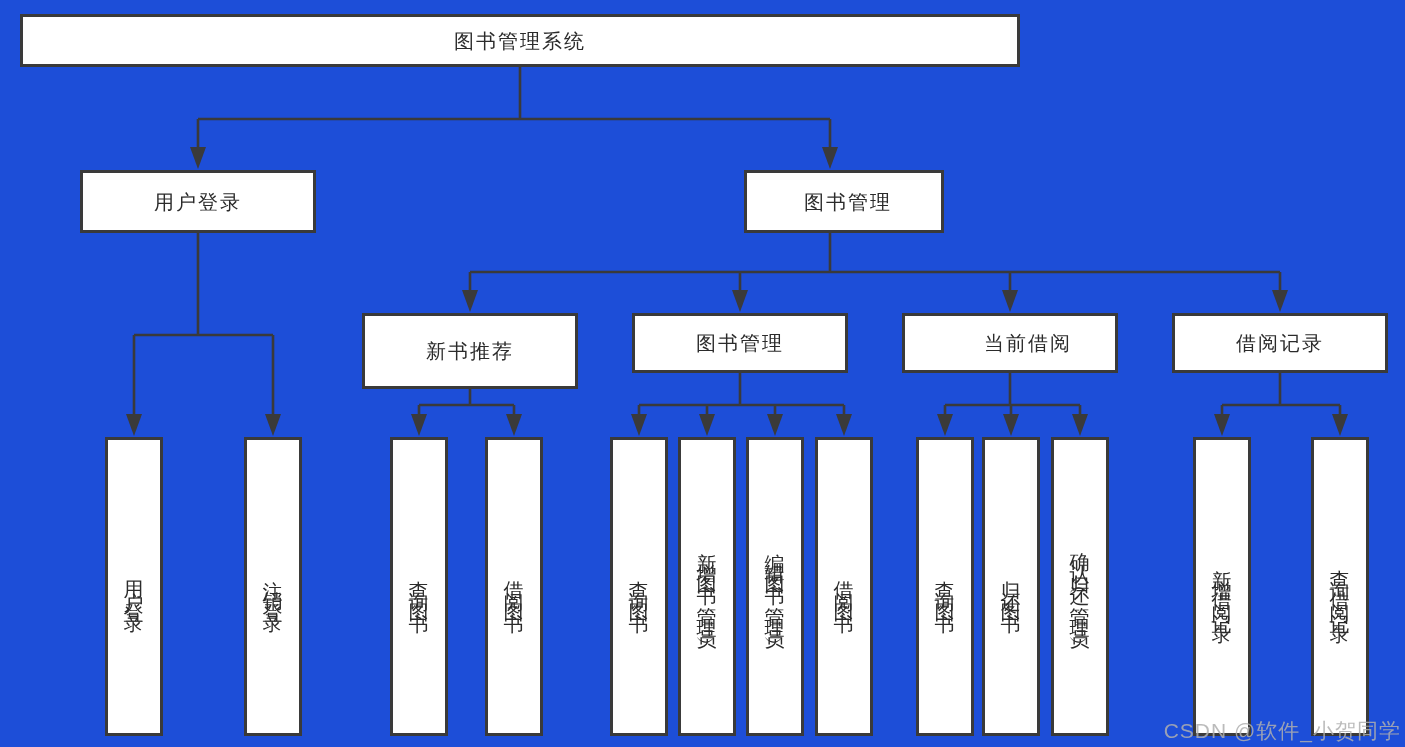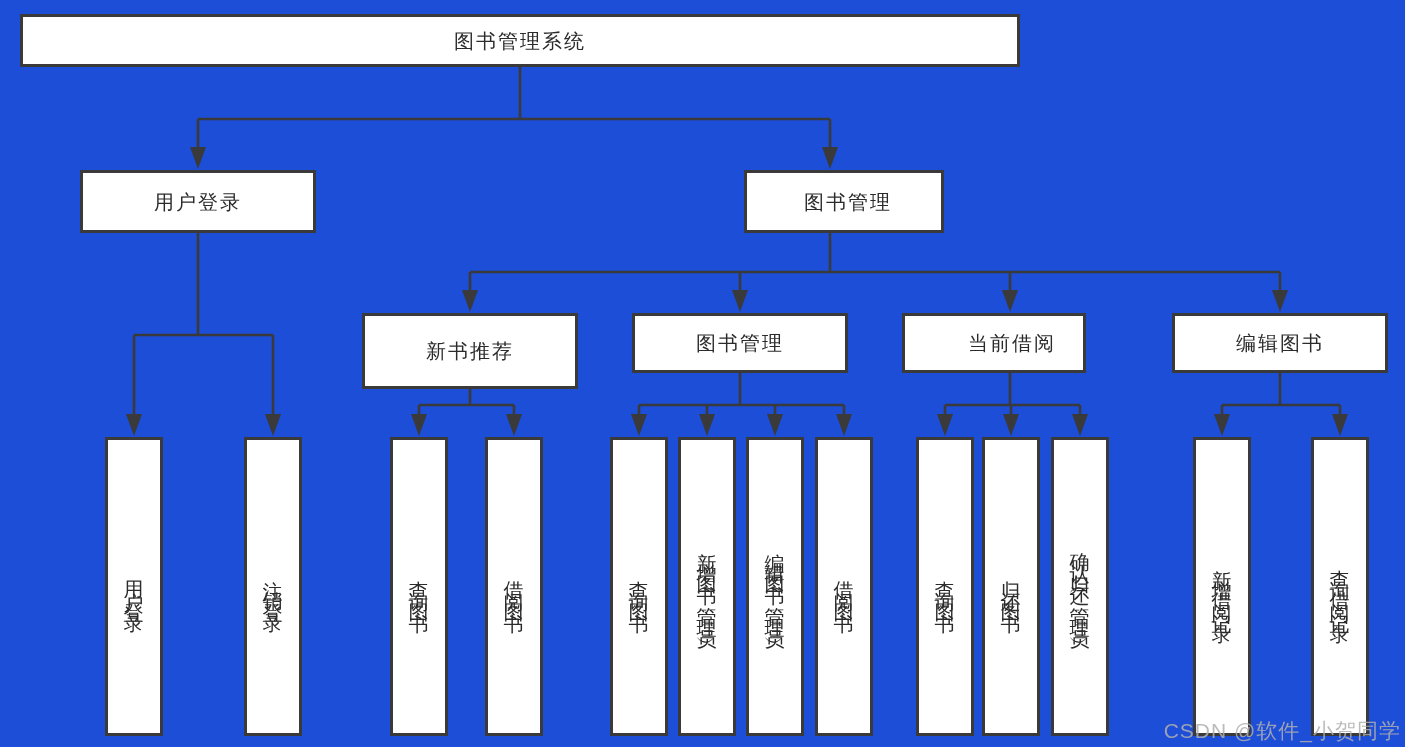--- a/index.html
+++ b/index.html
@@ -94,22 +94,22 @@
     </g>
   </svg>
 
   <div class="box h-box" style="left:20px; top:14px; width:1000px; height:53px;">图书管理系统</div>
 
   <div class="box h-box" style="left:80px; top:170px; width:236px; height:63px;">用户登录</div>
   <div class="box h-box" style="left:744px; top:170px; width:200px; height:63px;padding-left:8px;">图书管理</div>
 
   <div class="box h-box" style="left:362px; top:313px; width:216px; height:76px;">新书推荐</div>
   <div class="box h-box" style="left:632px; top:313px; width:216px; height:60px;">图书管理</div>
-  <div class="box h-box" style="left:902px; top:313px; width:184px; height:60px;padding-left:36px;">当前借阅</div>
-  <div class="box h-box" style="left:1172px; top:313px; width:216px; height:60px;">编辑图书</div>
+  <div class="box h-box" style="left:902px; top:313px; width:216px; height:60px;padding-left:36px;">当前借阅</div>
+  <div class="box h-box" style="left:1172px; top:313px; width:216px; height:60px;">借阅记录</div>
 
   <div class="box v-box" style="left:105px; top:437px; width:58px; height:299px;">用户登录</div>
   <div class="box v-box" style="left:244px; top:437px; width:58px; height:299px;">注销登录</div>
 
   <div class="box v-box" style="left:390px; top:437px; width:58px; height:299px;">查询图书</div>
   <div class="box v-box" style="left:485px; top:437px; width:58px; height:299px;">借阅图书</div>
 
   <div class="box v-box" style="left:610px; top:437px; width:58px; height:299px;">查询图书</div>
   <div class="box v-box" style="left:678px; top:437px; width:58px; height:299px;">新增图书（管理员）</div>
   <div class="box v-box" style="left:746px; top:437px; width:58px; height:299px;">编辑图书（管理员）</div>

